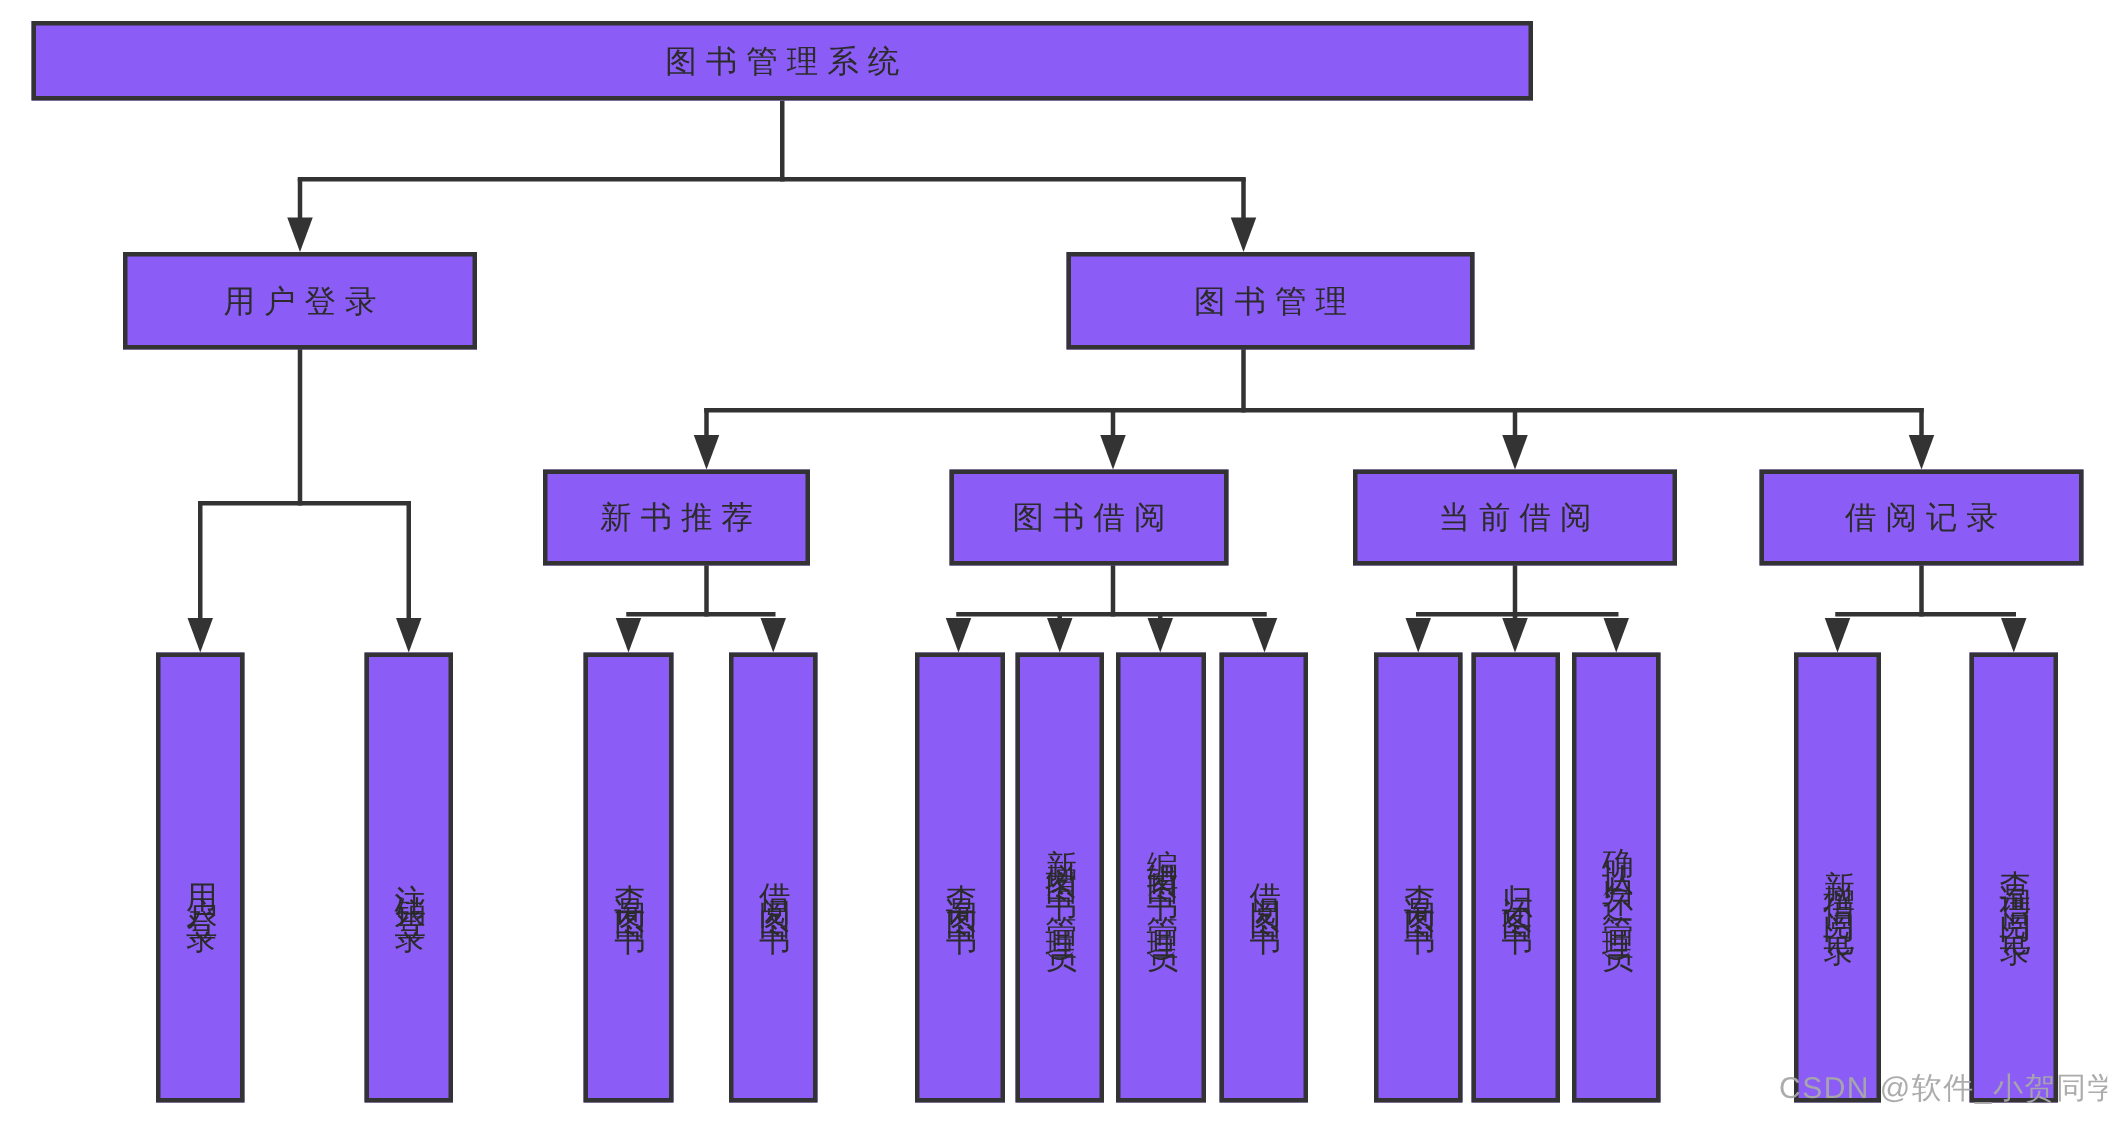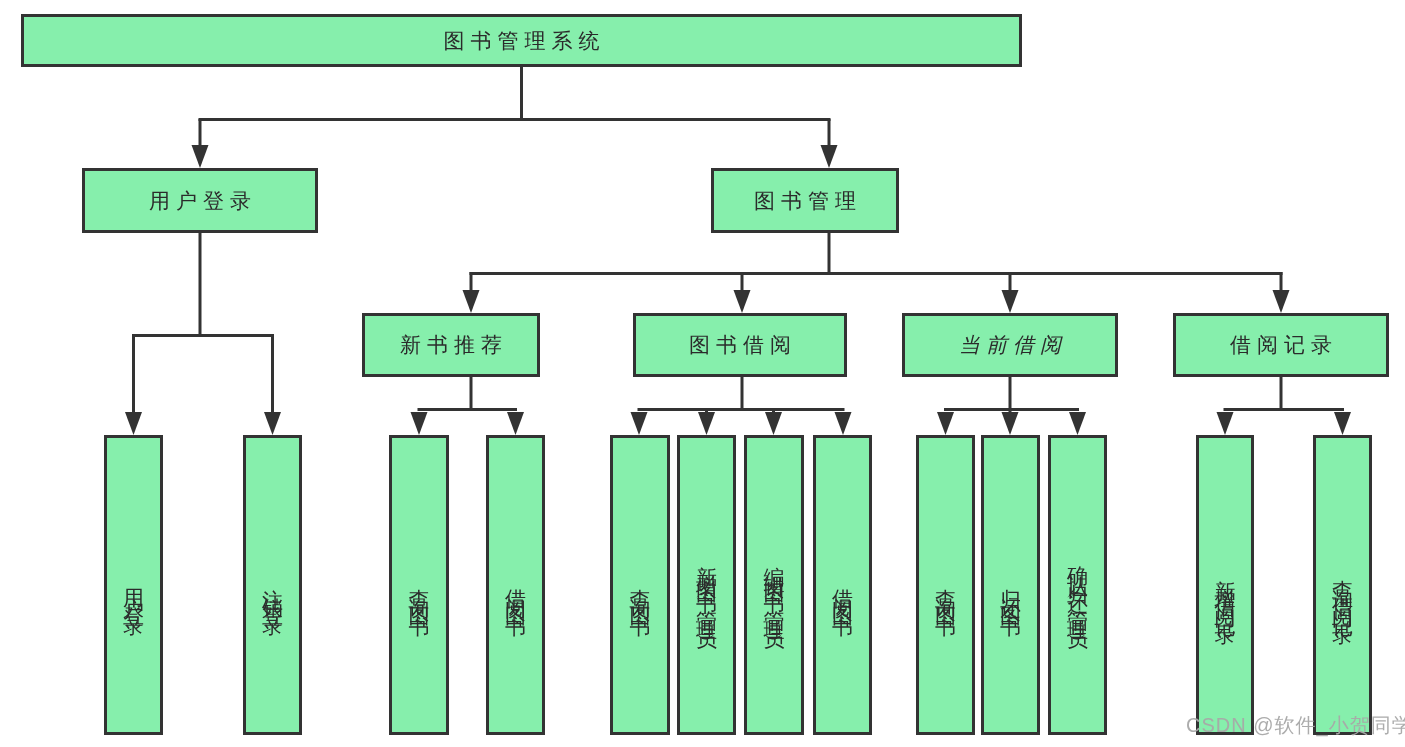--- a/index.html
+++ b/index.html
@@ -8,21 +8,21 @@
     width:1405px;height:747px;
     background:#ffffff;
     font-family:"Liberation Sans","DejaVu Sans",sans-serif;
     overflow:hidden;
   }
   .wires{position:absolute;left:0;top:0;z-index:1;}
   .box{
     position:absolute;
     box-sizing:border-box;
     border:3px solid #333333;
-    background:#86efac;
+    background:#8b5cf6;
     display:flex;align-items:center;justify-content:center;
     color:#2b2b2b;
     z-index:2;
   }
   .box.h span{
     font-size:21px;
     letter-spacing:6px;
     margin-right:-6px;
     white-space:nowrap;
   }
@@ -30,24 +30,24 @@
     writing-mode:vertical-rl;
     text-orientation:mixed;
     font-size:21px;
     letter-spacing:9px;
     margin-bottom:-9px;
     white-space:nowrap;
   }
   
   #n-root{left:21px;top:14px;width:1001px;height:53px;}
   #n-user-login{left:82px;top:168px;width:236px;height:65px;}
-  #n-book-mgmt{left:711px;top:168px;width:188px;height:65px;}
+  #n-book-mgmt{left:711px;top:168px;width:272px;height:65px;}
   #n-new-book{left:362px;top:313px;width:178px;height:64px;}
-  #n-book-borrow{left:633px;top:313px;width:214px;height:64px;}
-  #n-current-borrow{left:902px;top:313px;width:216px;height:64px;font-style:italic;}
+  #n-book-borrow{left:633px;top:313px;width:186px;height:64px;}
+  #n-current-borrow{left:902px;top:313px;width:216px;height:64px;}
   #n-borrow-record{left:1173px;top:313px;width:216px;height:64px;}
   .leaf{top:435px;height:300px;}
   #l-u1{left:104px;width:59px;}
   #l-u2{left:243px;width:59px;}
   #l-n1{left:389px;width:60px;}
   #l-n2{left:486px;width:59px;}
   #l-b1{left:610px;width:60px;}
   #l-b2{left:677px;width:59px;}
   #l-b3{left:744px;width:60px;}
   #l-b4{left:813px;width:59px;}

